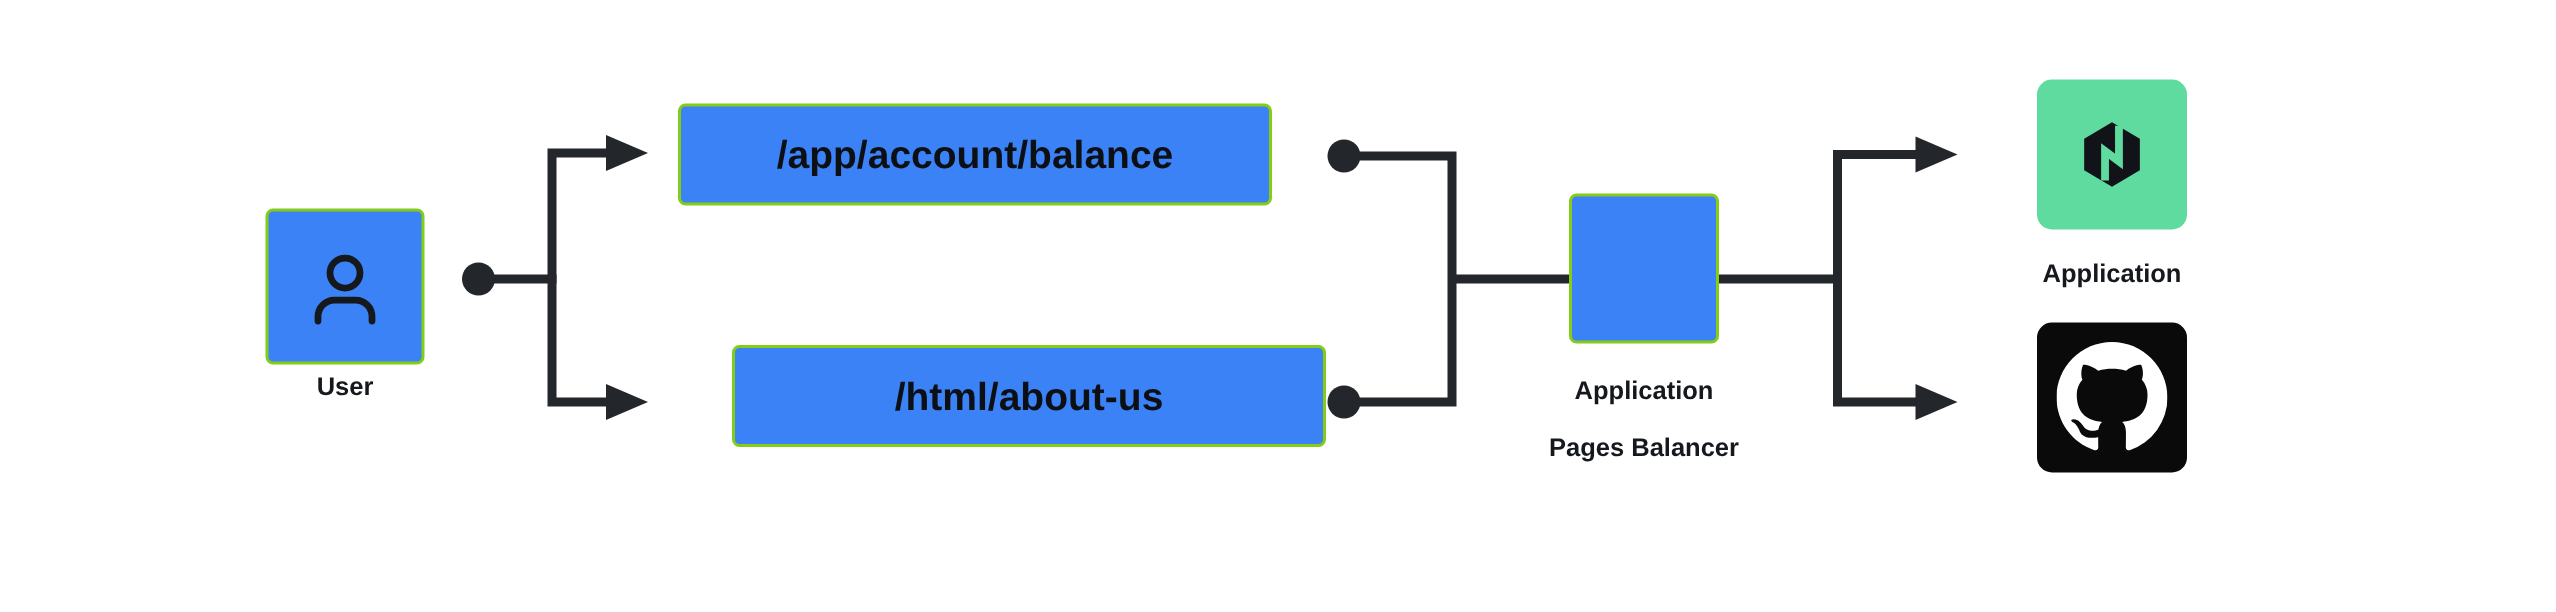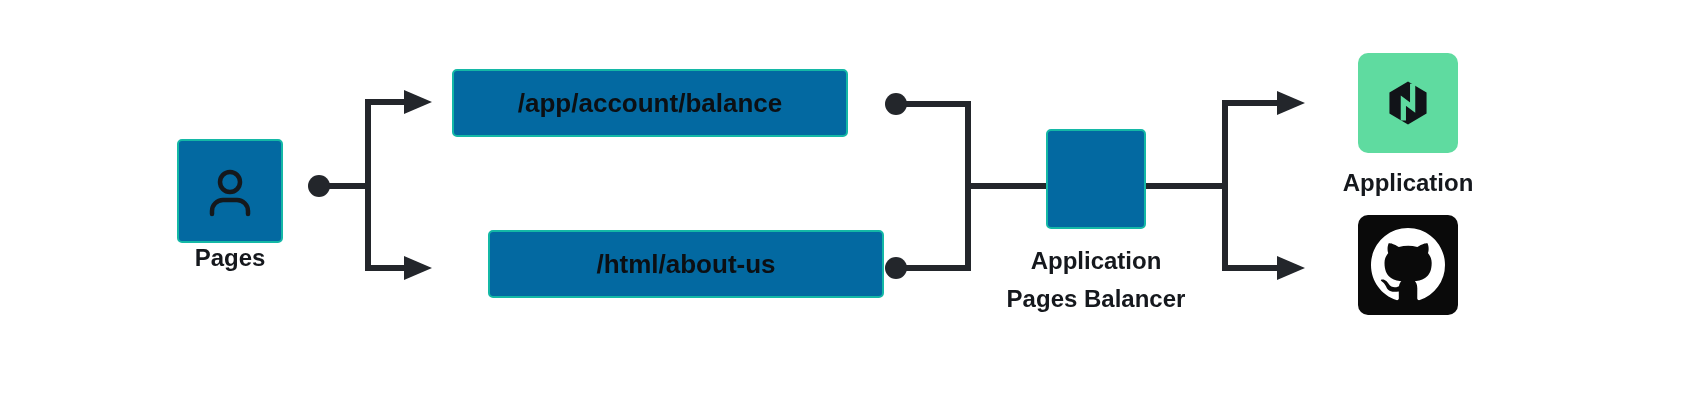--- a/index.html
+++ b/index.html
@@ -2,29 +2,29 @@
 <html><head>
 <meta charset="utf-8">
 <style>
   html,body { margin:0; padding:0; background:#ffffff; }
   .canvas {
     position:relative; width:1704px; height:408px; background:#ffffff;
     font-family:"Liberation Sans", sans-serif; overflow:hidden;
   }
   .connectors { position:absolute; left:0; top:0; }
   .box {
-    position:absolute; background:#0369a1; border:2px solid #14b8a6;
+    position:absolute; background:#3b82f6; border:2px solid #84cc16;
     border-radius:5px; box-sizing:border-box;
   }
   .route-box {
     display:flex; align-items:center; justify-content:center;
     font-weight:bold; font-size:26px; color:#0c0f13;
   }
   .node-label {
-    position:absolute; font-weight:bold; font-size:24px; color:#15181d;
+    position:absolute; font-weight:bold; font-size:17px; color:#15181d;
     text-align:center; line-height:30px;
   }
   .alb-label { line-height:38px; }
   .icon-tile {
     position:absolute; width:100px; height:100px; border-radius:10px;
     display:flex; align-items:center; justify-content:center; box-sizing:border-box;
   }
   .tile-app { background:#5fdba0; }
   .tile-github { background:#0a0a0a; }
   .user-box { display:flex; align-items:center; justify-content:center; }
@@ -55,21 +55,21 @@
   </svg>
 
   <div class="box user-box" style="left:177px; top:139px; width:106px; height:104px;">
     <svg width="60" height="60" viewBox="0 0 60 60">
       <g stroke="#15181c" stroke-width="4.5" fill="none" stroke-linecap="round">
         <circle cx="30" cy="21" r="10"></circle>
         <path d="M12,53 V50 A11,11 0 0 1 23,39 H37 A11,11 0 0 1 48,50 V53"></path>
       </g>
     </svg>
   </div>
-  <div class="node-label" style="left:160px; top:243px; width:140px;">Pages</div>
+  <div class="node-label" style="left:160px; top:243px; width:140px;">User</div>
 
   <div class="box route-box" style="left:452px; top:69px; width:396px; height:68px;">
     <span>/app/account/balance</span>
   </div>
   <div class="box route-box" style="left:452px; top:230px; width:396px; height:68px;margin-left:36px;">
     <span>/html/about-us</span>
   </div>
 
   <div class="box" style="left:1046px; top:129px; width:100px; height:100px;"></div>
   <div class="node-label alb-label" style="left:986px; top:242px; width:220px;">

